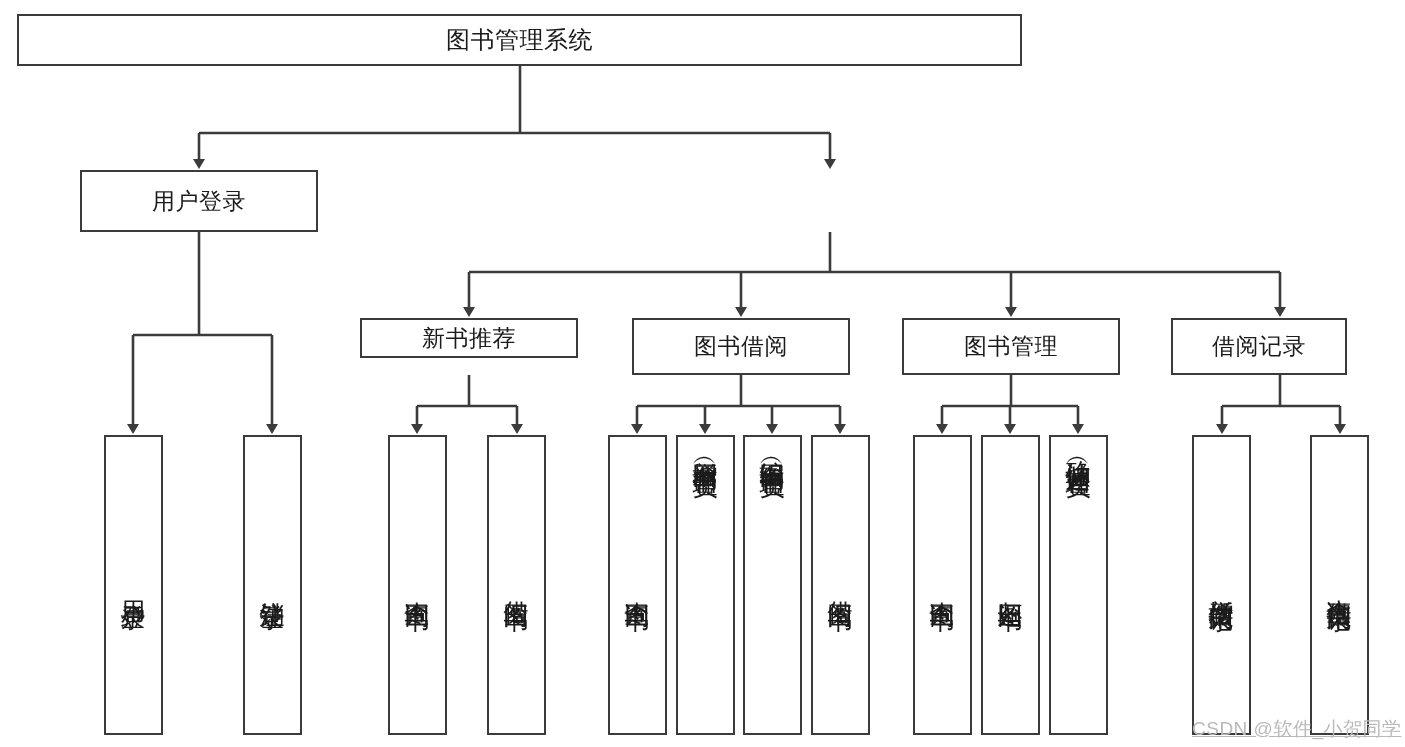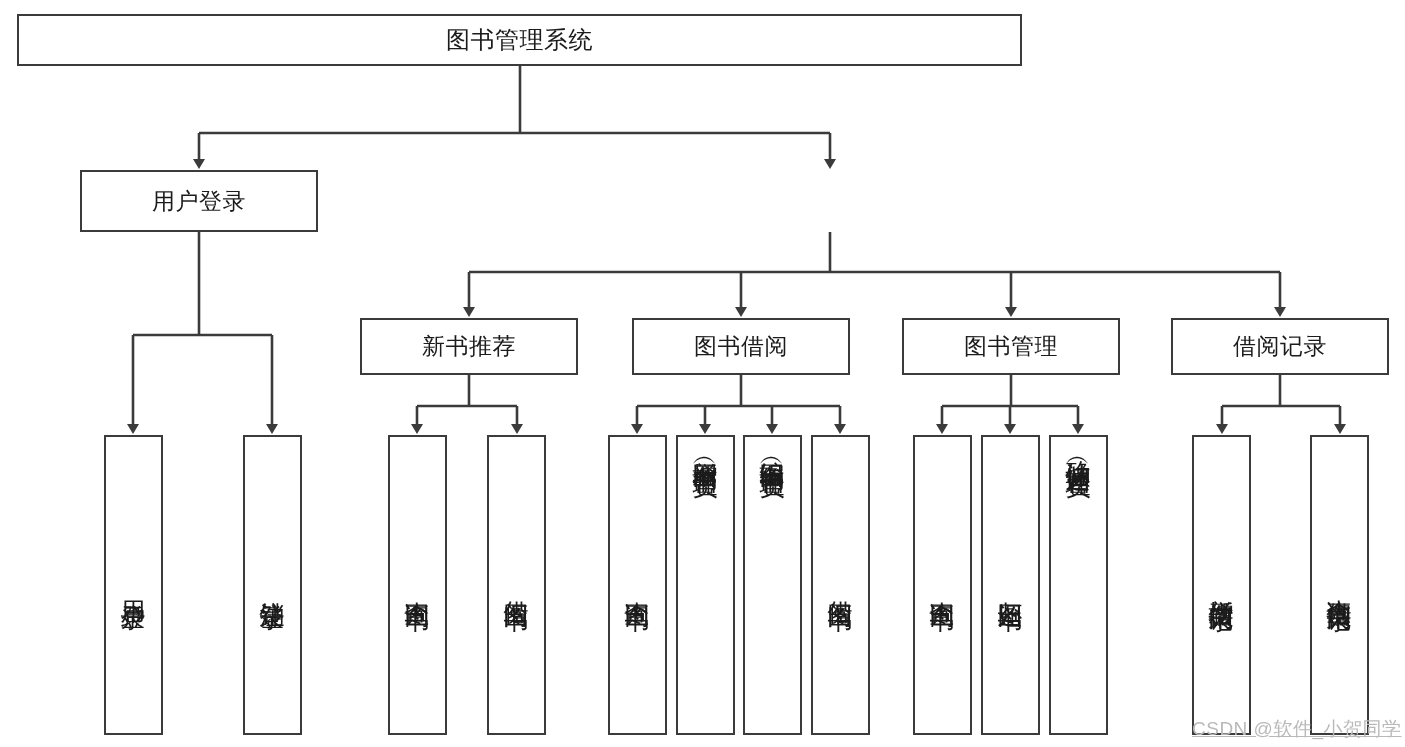--- a/index.html
+++ b/index.html
@@ -134,33 +134,33 @@
 
   <div class="node horiz root" style="left:17px; top:14px; width:1005px; height:52px;">
     <span class="label">图书管理系统</span>
   </div>
 
   <div class="node horiz" style="left:80px; top:170px; width:238px; height:62px;">
     <span class="label">用户登录</span>
   </div>
 
 
-  <div class="node horiz" style="left:360px; top:318px; width:218px; height:57px;">
+  <div class="node horiz" style="left:360px; top:318px; width:218px; height:40px;">
     <span class="label">新书推荐</span>
   </div>
 
   <div class="node horiz" style="left:632px; top:318px; width:218px; height:57px;">
     <span class="label">图书借阅</span>
   </div>
 
   <div class="node horiz" style="left:902px; top:318px; width:218px; height:57px;">
     <span class="label">图书管理</span>
   </div>
 
-  <div class="node horiz" style="left:1171px; top:318px; width:218px; height:57px;">
+  <div class="node horiz" style="left:1171px; top:318px; width:176px; height:57px;">
     <span class="label">借阅记录</span>
   </div>
 
   <div class="node vert center" style="left:104px; top:435px; width:59px; height:300px;">
     <span class="label">用户登录</span>
   </div>
 
   <div class="node vert center" style="left:243px; top:435px; width:59px; height:300px;">
     <span class="label">注销登录</span>
   </div>

